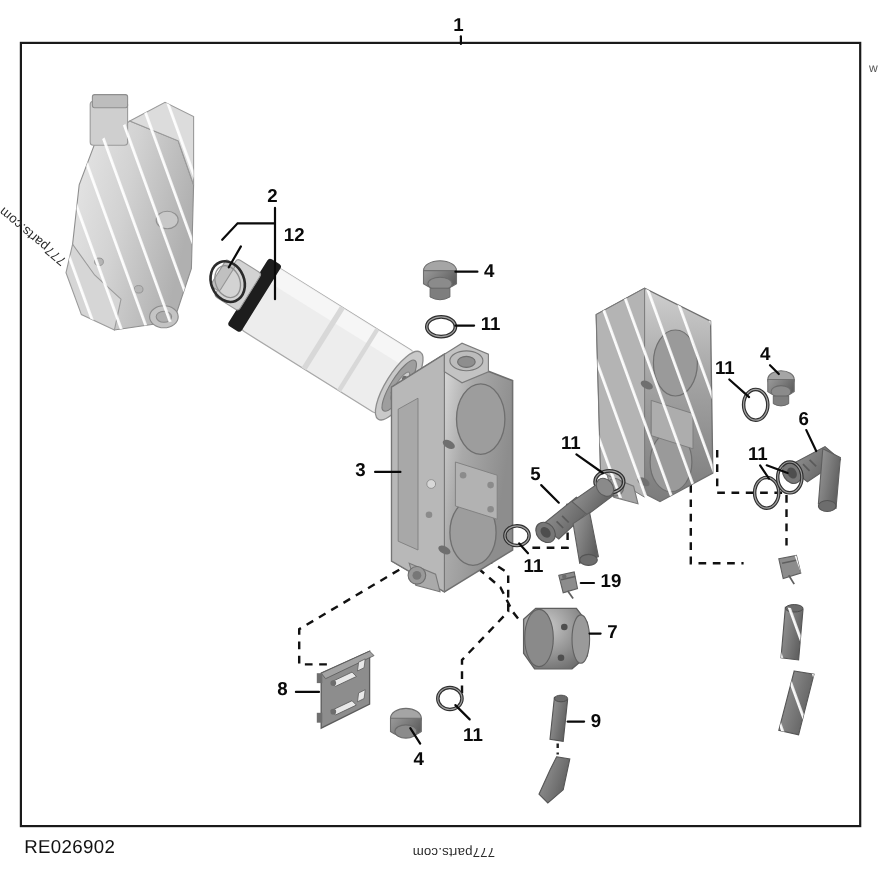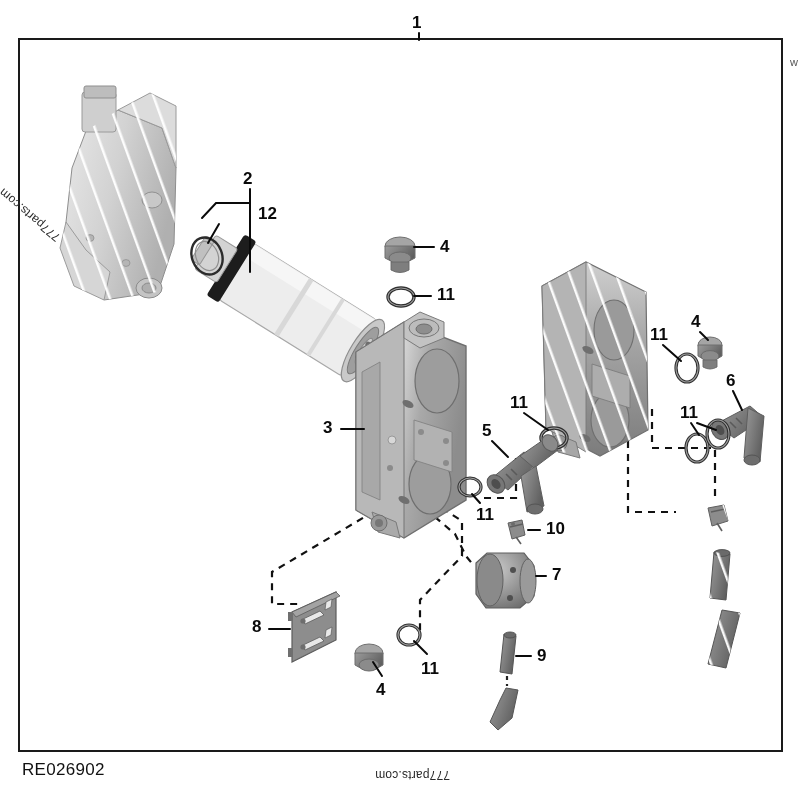--- a/index.html
+++ b/index.html
@@ -407,21 +407,21 @@
 
   <div class="callout" style="left:412px; top:14px;">1</div>
   <div class="callout" style="left:243px; top:170px;">2</div>
   <div class="callout" style="left:210px; top:205px;margin-left:48px;">12</div>
   <div class="callout" style="left:323px; top:419px;">3</div>
   <div class="callout" style="left:440px; top:238px;">4</div>
   <div class="callout" style="left:437px; top:286px;">11</div>
   <div class="callout" style="left:510px; top:394px;">11</div>
   <div class="callout" style="left:482px; top:422px;">5</div>
   <div class="callout" style="left:476px; top:506px;">11</div>
-  <div class="callout" style="left:546px; top:520px;">10</div>
+  <div class="callout" style="left:546px; top:520px;">19</div>
   <div class="callout" style="left:552px; top:566px;">7</div>
   <div class="callout" style="left:537px; top:647px;">9</div>
   <div class="callout" style="left:252px; top:618px;">8</div>
   <div class="callout" style="left:376px; top:681px;">4</div>
   <div class="callout" style="left:421px; top:660px;">11</div>
   <div class="callout" style="left:650px; top:326px;">11</div>
   <div class="callout" style="left:691px; top:313px;">4</div>
   <div class="callout" style="left:726px; top:372px;">6</div>
   <div class="callout" style="left:680px; top:404px;">11</div>
 

